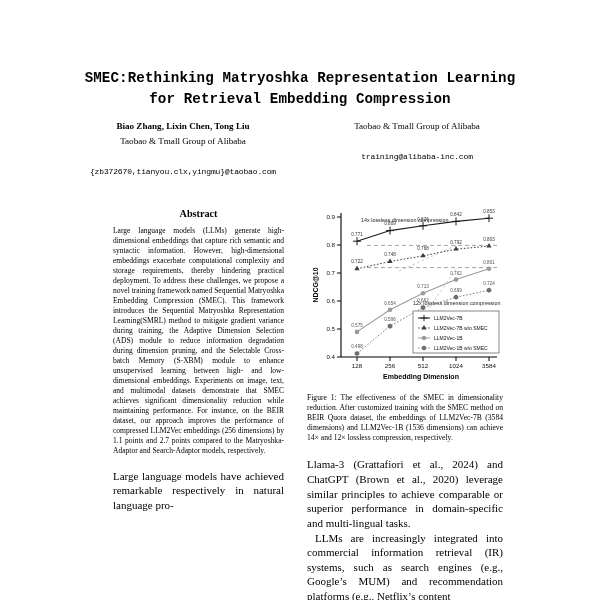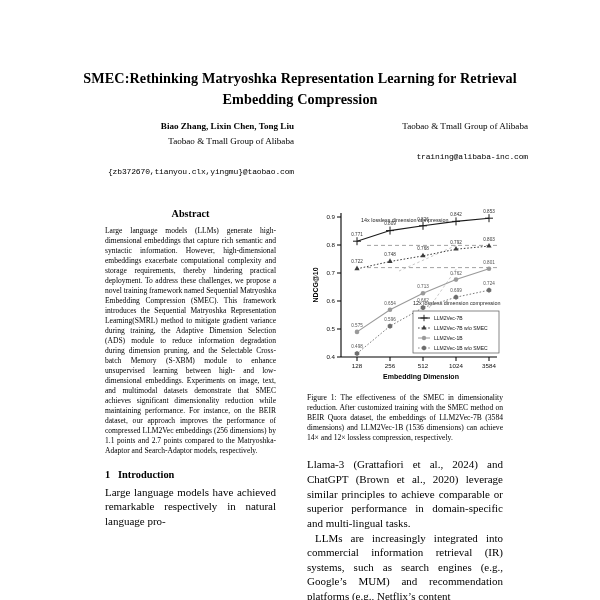--- a/index.html
+++ b/index.html
@@ -27,53 +27,54 @@
   .title {
     position: absolute;
     left: 72px;
     top: 68px;
     width: 456px;
     text-align: center;
     font-size: 14.2px;
     font-weight: bold;
     line-height: 1.45;
     letter-spacing: 0.1px;
+    font-family: Liberation Mono, monospace;
   }
 
   .authors {
     position: absolute;
     left: 72px;
     top: 120px;
     width: 456px;
     display: flex;
     justify-content: space-between;
   }
   .author-block {
     width: 222px;
-    text-align: right;
+    text-align: center;
     font-size: 9.1px;
     line-height: 1.52;
   }
   .author-names {
     font-weight: bold;
     font-size: 9.1px;
     margin-bottom: 1px;
   }
   .author-email {
     font-family: "Liberation Mono", "DejaVu Sans Mono", monospace;
     font-size: 8.0px;
     letter-spacing: -0.15px;
     white-space: nowrap;
     margin-top: 17px;
   }
 
   
   .col-left {
     position: absolute;
-    left: 105px;
+    left: 113px;
     top: 208px;
     width: 171px;
   }
   .col-right {
     position: absolute;
     left: 307px;
     top: 205px;
     width: 196px;
   }
 
@@ -148,23 +149,20 @@
       <div>Taobao &amp; Tmall Group of Alibaba</div>
       <div class="author-email">training@alibaba-inc.com</div>
     </div>
   </div>
 
   <div class="col-left">
     <div class="section-heading-centered">Abstract</div>
     <div class="abstract-body">Large language models (LLMs) generate high-dimensional embeddings that capture rich semantic and syntactic information. However, high-dimensional embeddings exacerbate computational complexity and storage requirements, thereby hindering practical deployment. To address these challenges, we propose a novel training framework named Sequential Matryoshka Embedding Compression (SMEC). This framework introduces the Sequential Matryoshka Representation Learning(SMRL) method to mitigate gradient variance during training, the Adaptive Dimension Selection (ADS) module to reduce information degradation during dimension pruning, and the Selectable Cross-batch Memory (S-XBM) module to enhance unsupervised learning between high- and low-dimensional embeddings. Experiments on image, text, and multimodal datasets demonstrate that SMEC achieves significant dimensionality reduction while maintaining performance. For instance, on the BEIR dataset, our approach improves the performance of compressed LLM2Vec embeddings (256 dimensions) by 1.1 points and 2.7 points compared to the Matryoshka-Adaptor and Search-Adaptor models, respectively.</div>
 
     <div class="intro-wrap">
-      <div class="section-heading">
-        <span class="sec-num">1</span><span>Introduction</span>
-      </div>
       <p class="body-text">Large language models have achieved remarkable respectively in natural language pro-</p>
     </div>
   </div>
 
   <div class="col-right">
 
     <div class="figure">
       <div class="chart-box">
         <svg width="196" height="182" viewBox="0 0 196 182">
 

